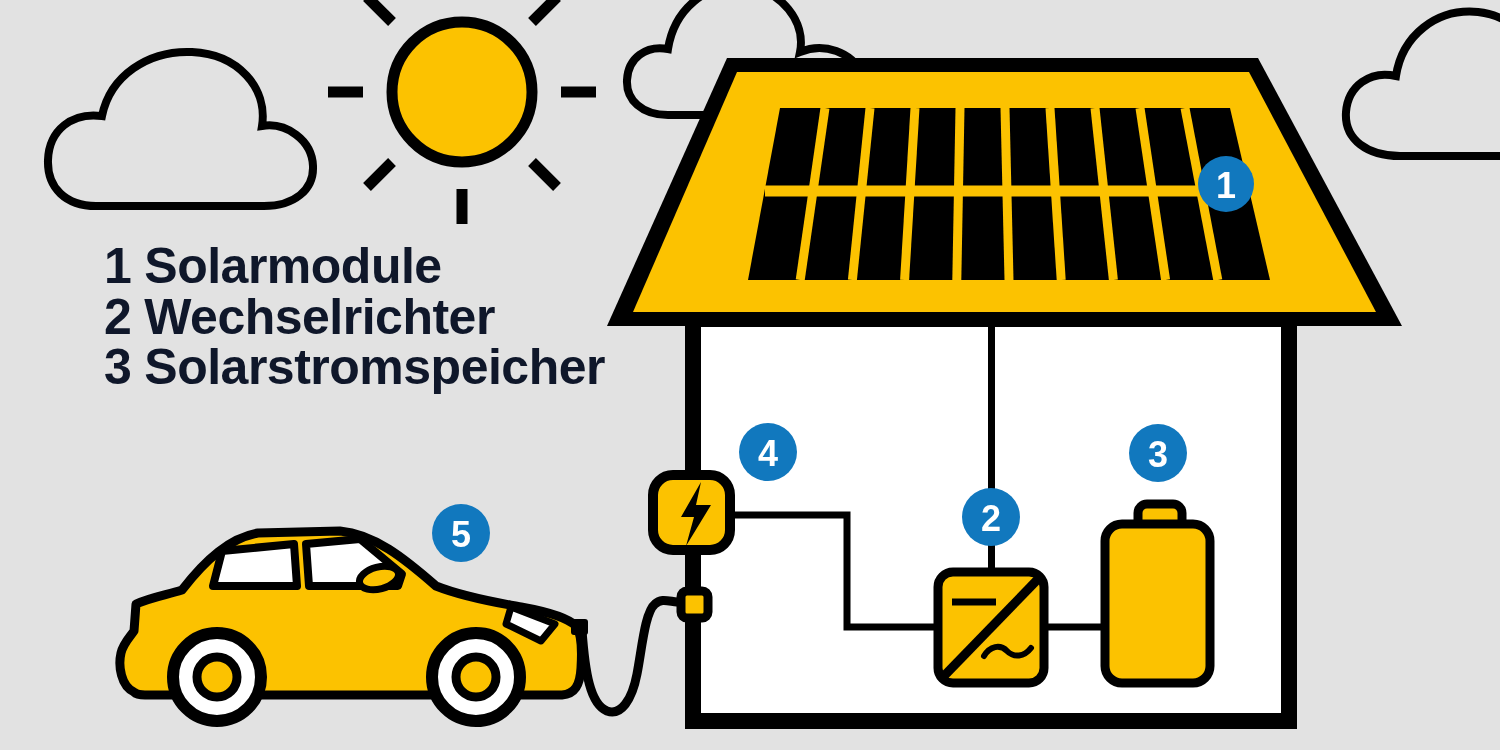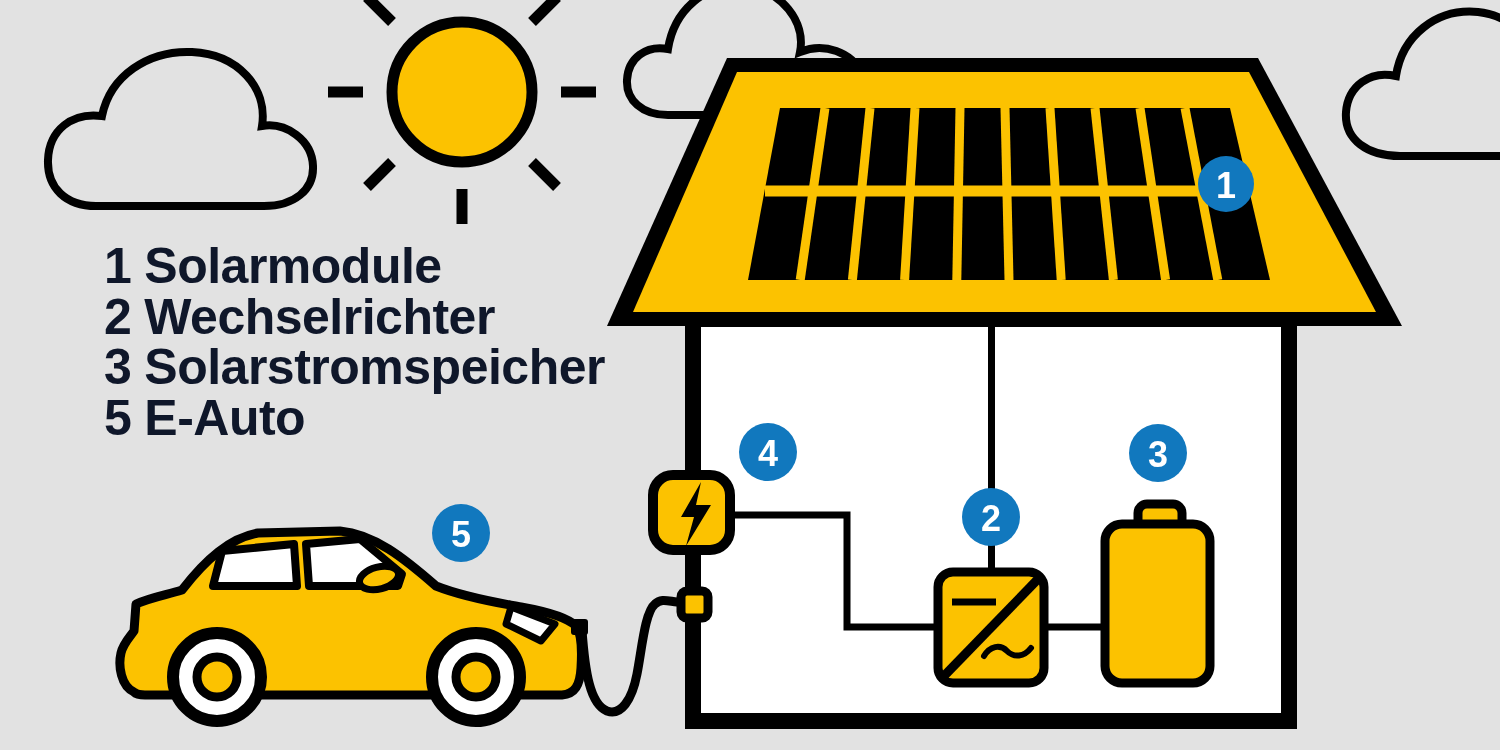--- a/index.html
+++ b/index.html
@@ -147,18 +147,15 @@
   <div class="legend">
     <div class="legend-row">
       <span class="leg-num">1</span><span>Solarmodule</span>
     </div>
     <div class="legend-row">
       <span class="leg-num">2</span><span>Wechselrichter</span>
     </div>
     <div class="legend-row">
       <span class="leg-num">3</span><span>Solarstromspeicher</span>
     </div>
-    <div class="legend-row">
-      <span class="leg-num">5</span><span>E-Auto</span>
-    </div>
   </div>
 
 </div>
 
 </body></html>

